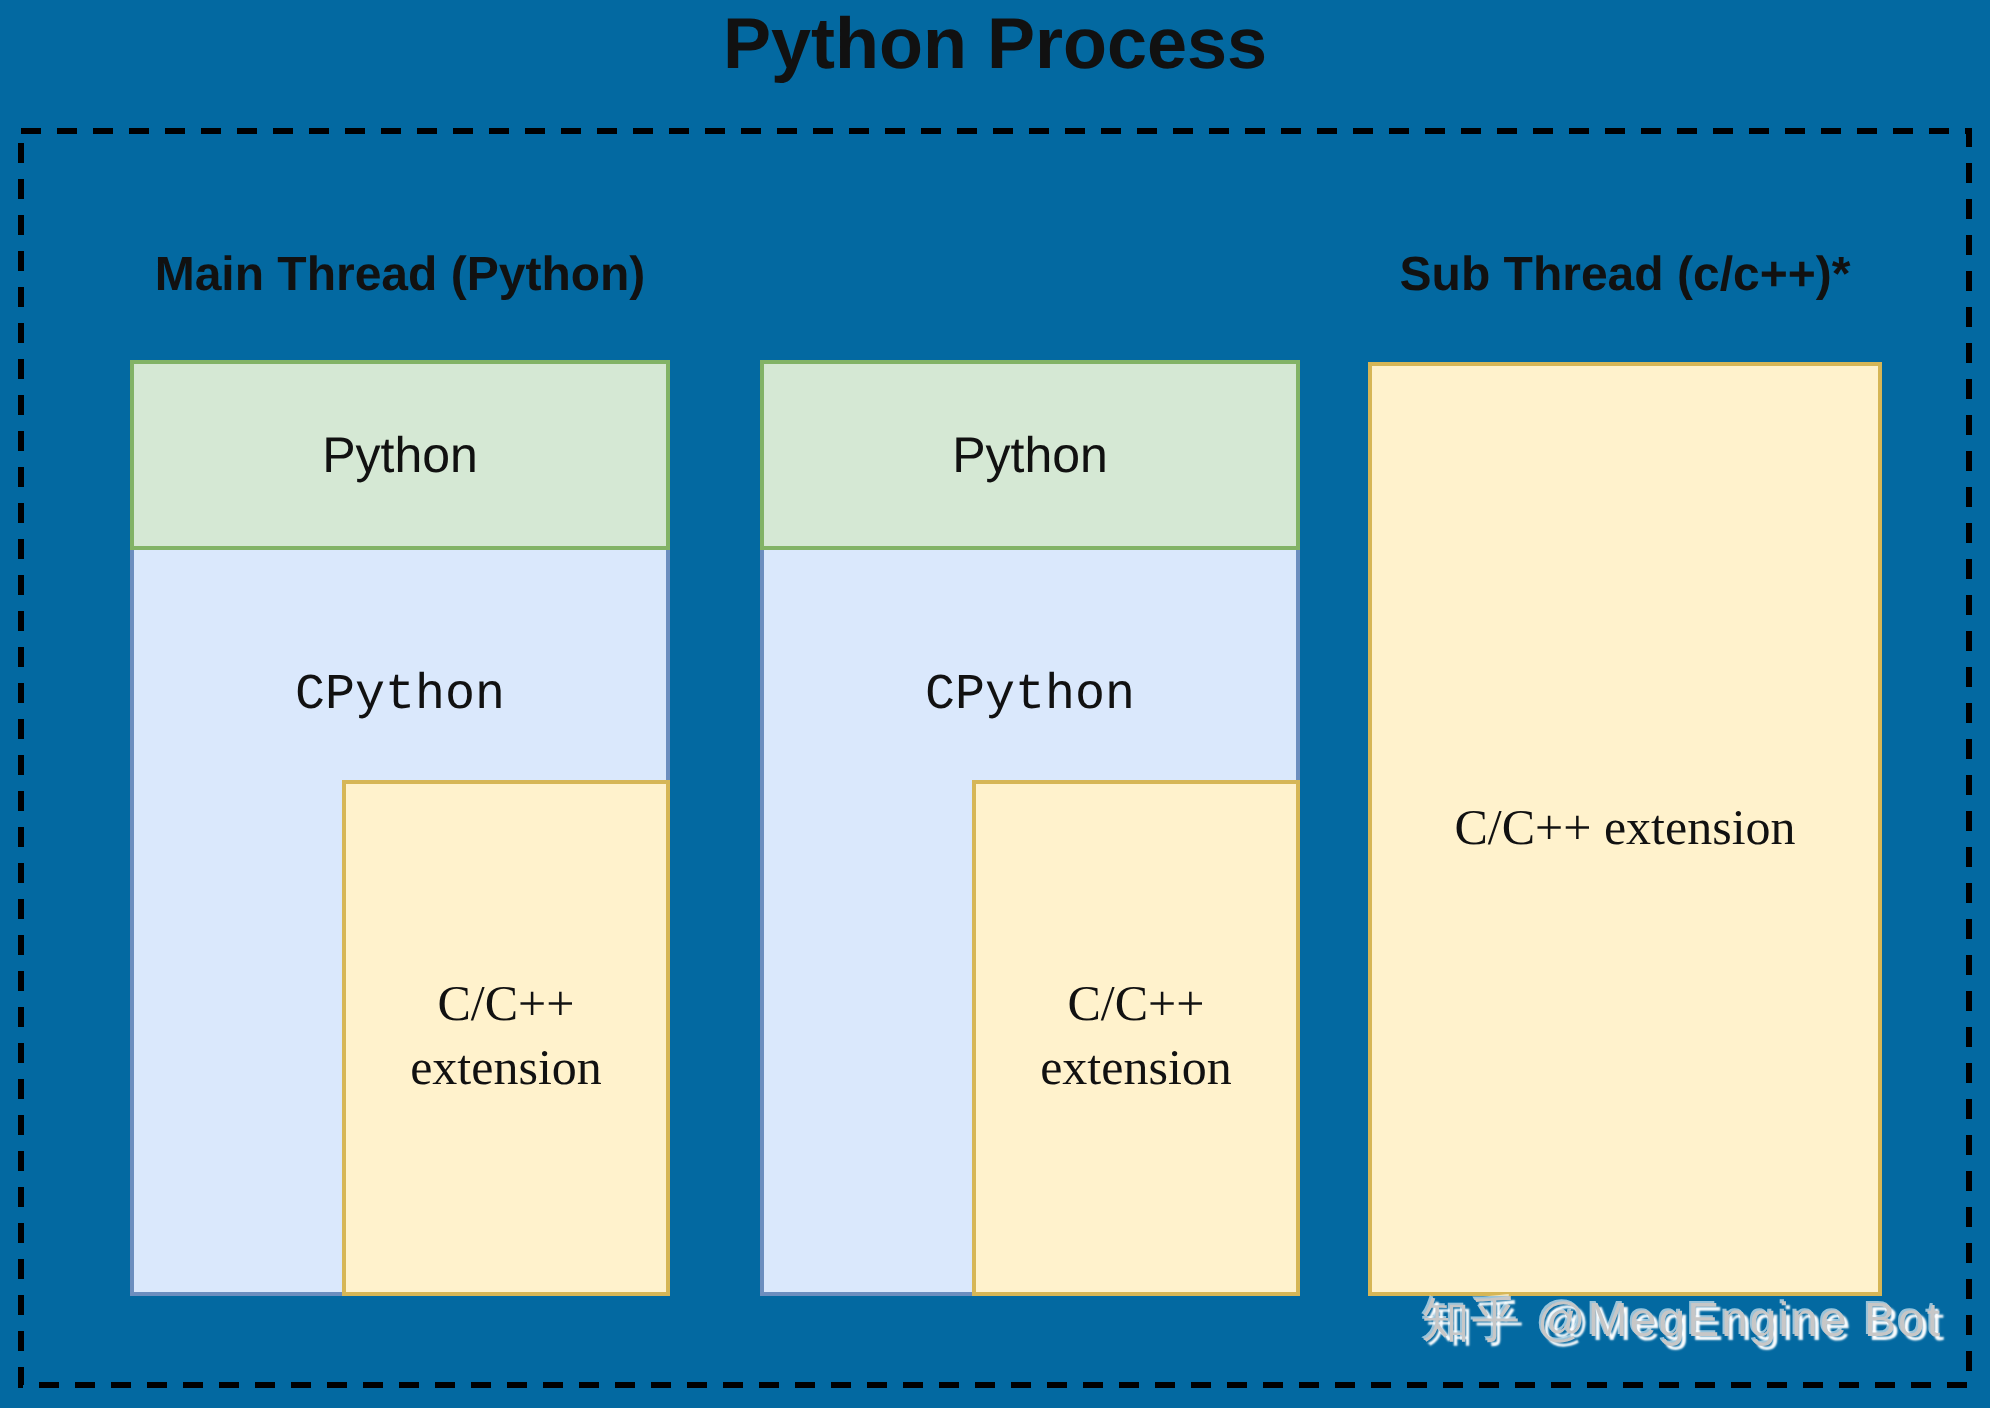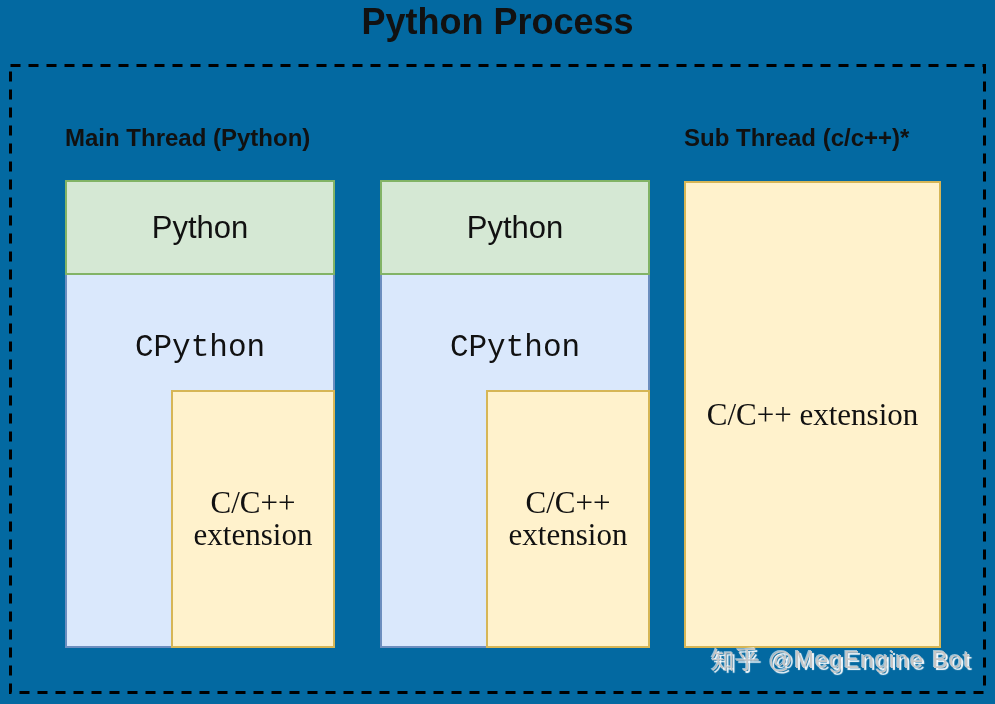--- a/index.html
+++ b/index.html
@@ -31,32 +31,33 @@
     position: absolute;
     left: 9px;
     top: 64px;
   }
   .col-header {
     position: absolute;
     top: 124px;
     font-size: 24px;
     font-weight: bold;
     color: #111111;
+    text-align: center;
     white-space: nowrap;
     line-height: 28px;
   }
   .h1 { left: 65px;  width: 270px; }
   .h2 { left: 380px; width: 270px; }
   .h3 { left: 684px; width: 257px; }
 
   .box {
     position: absolute;
     box-sizing: border-box;
     border: 2px solid;
-    font-size: 31px;
+    font-size: 25px;
     color: #111111;
   }
   .green  { background: var(--green-fill, #d5e8d4);  border-color: var(--green-stroke, #82b366);  z-index: 3; }
   .blue   { background: var(--blue-fill, #dae8fc);   border-color: var(--blue-stroke, #6c8ebf);   z-index: 1; }
   .yellow { background: var(--yellow-fill, #fff2cc); border-color: var(--yellow-stroke, #d6b656); z-index: 4; font-family: Liberation Serif, serif; }
 
   .g1 { left: 65px;  top: 180px; width: 270px; height: 95px; }
   .g2 { left: 380px; top: 180px; width: 270px; height: 95px; }
   .b1 { left: 65px;  top: 273px; width: 270px; height: 375px; }
   .b2 { left: 380px; top: 273px; width: 270px; height: 375px; }

